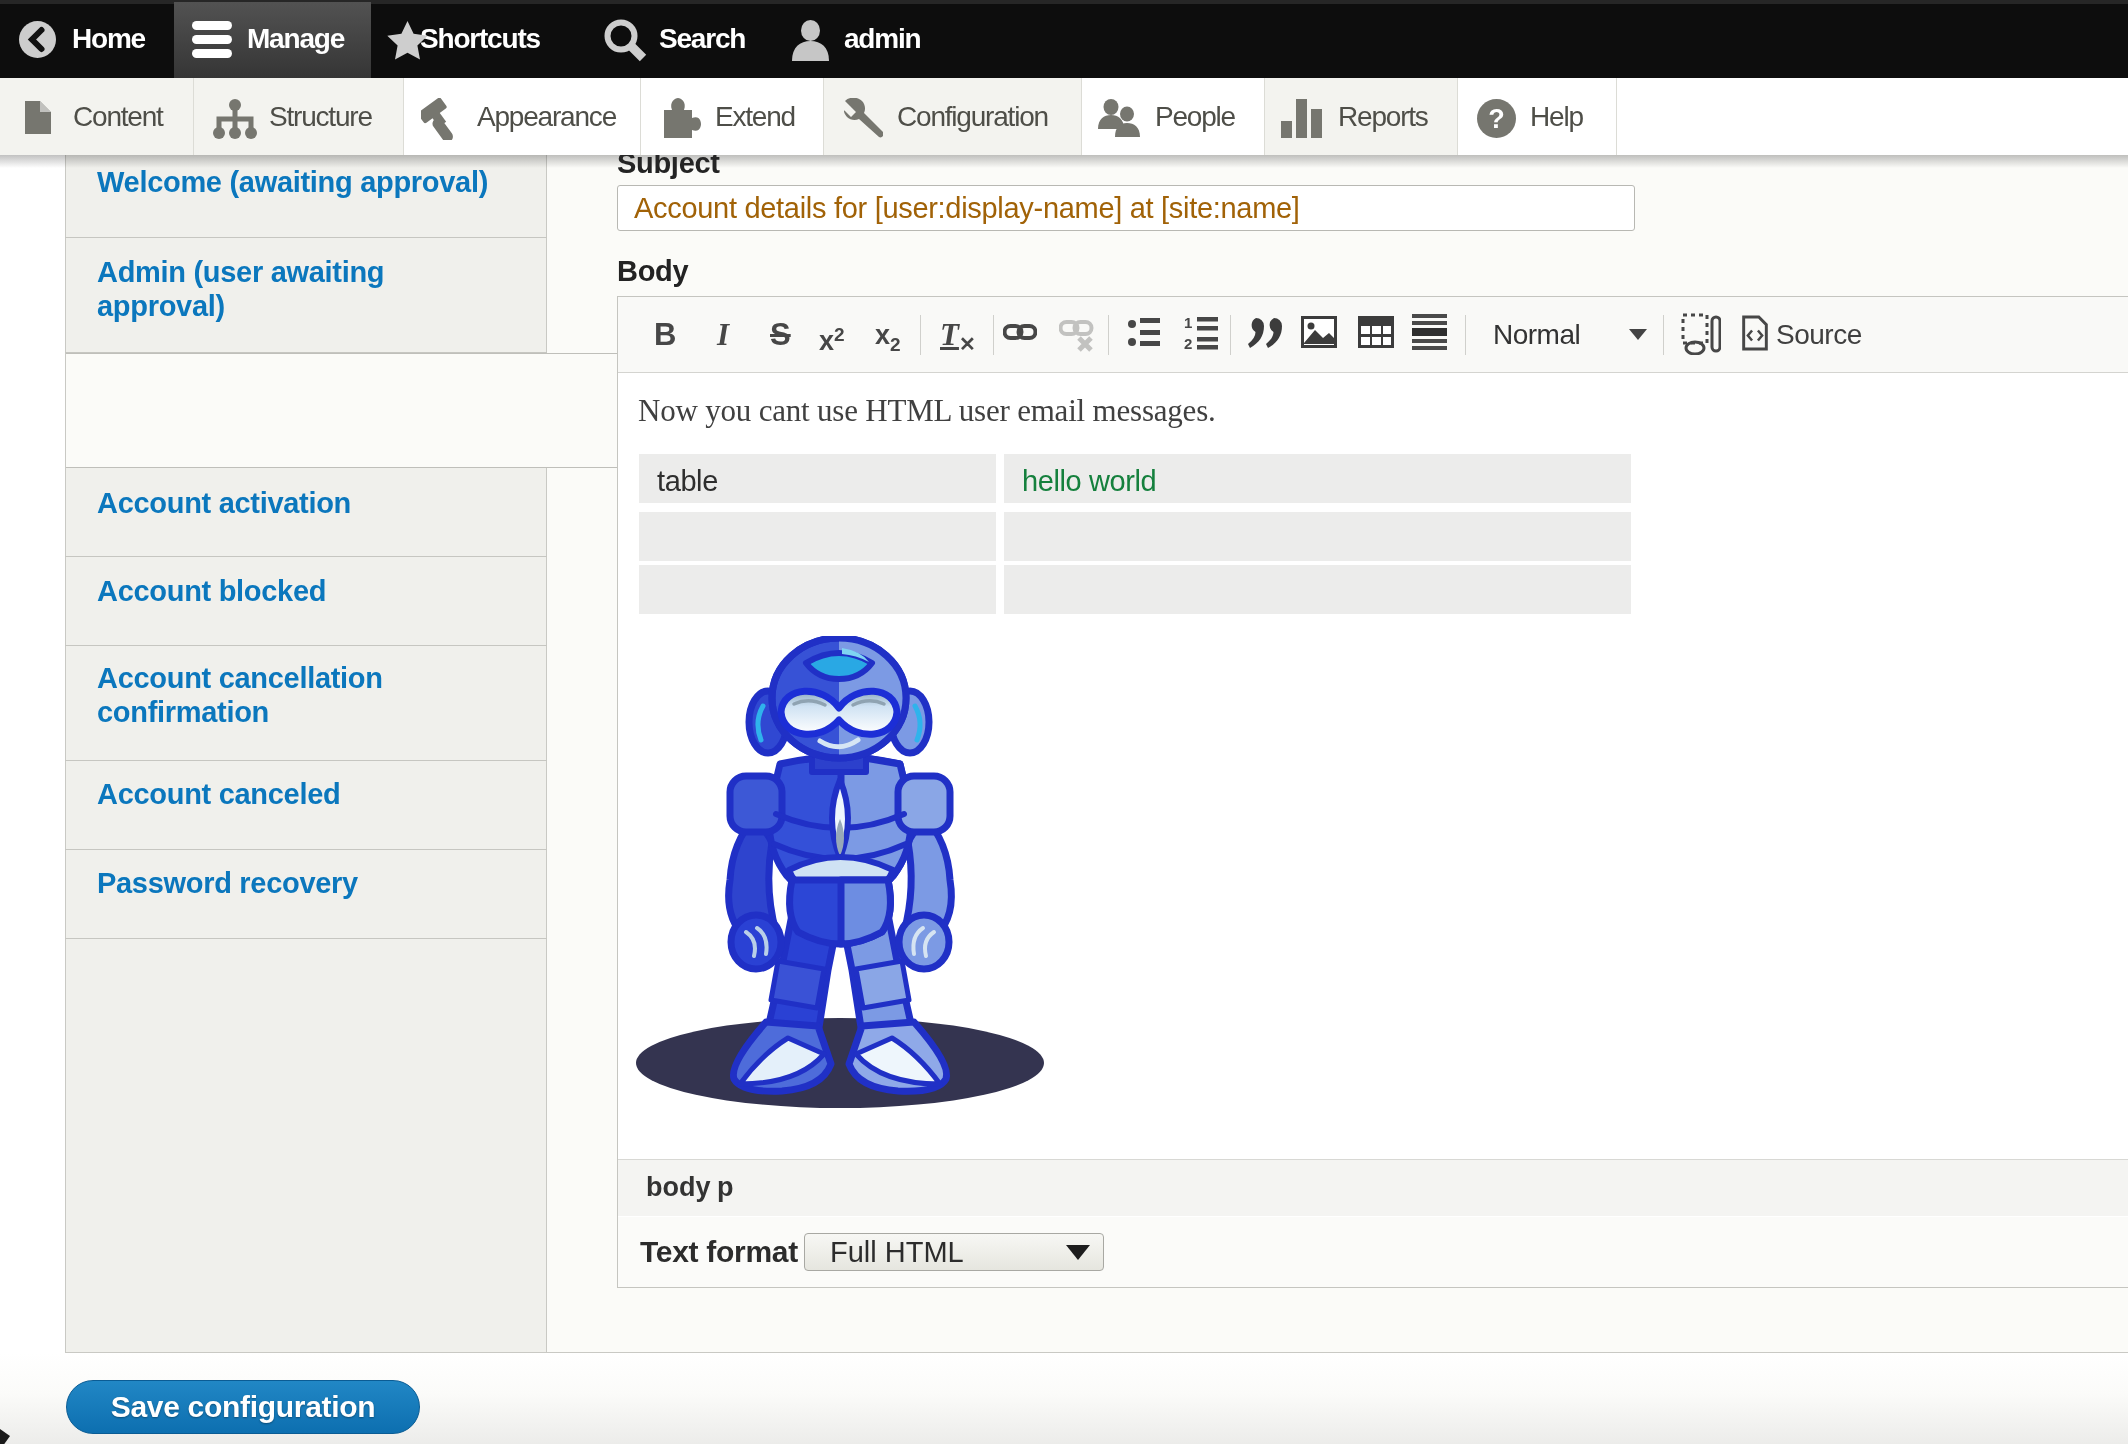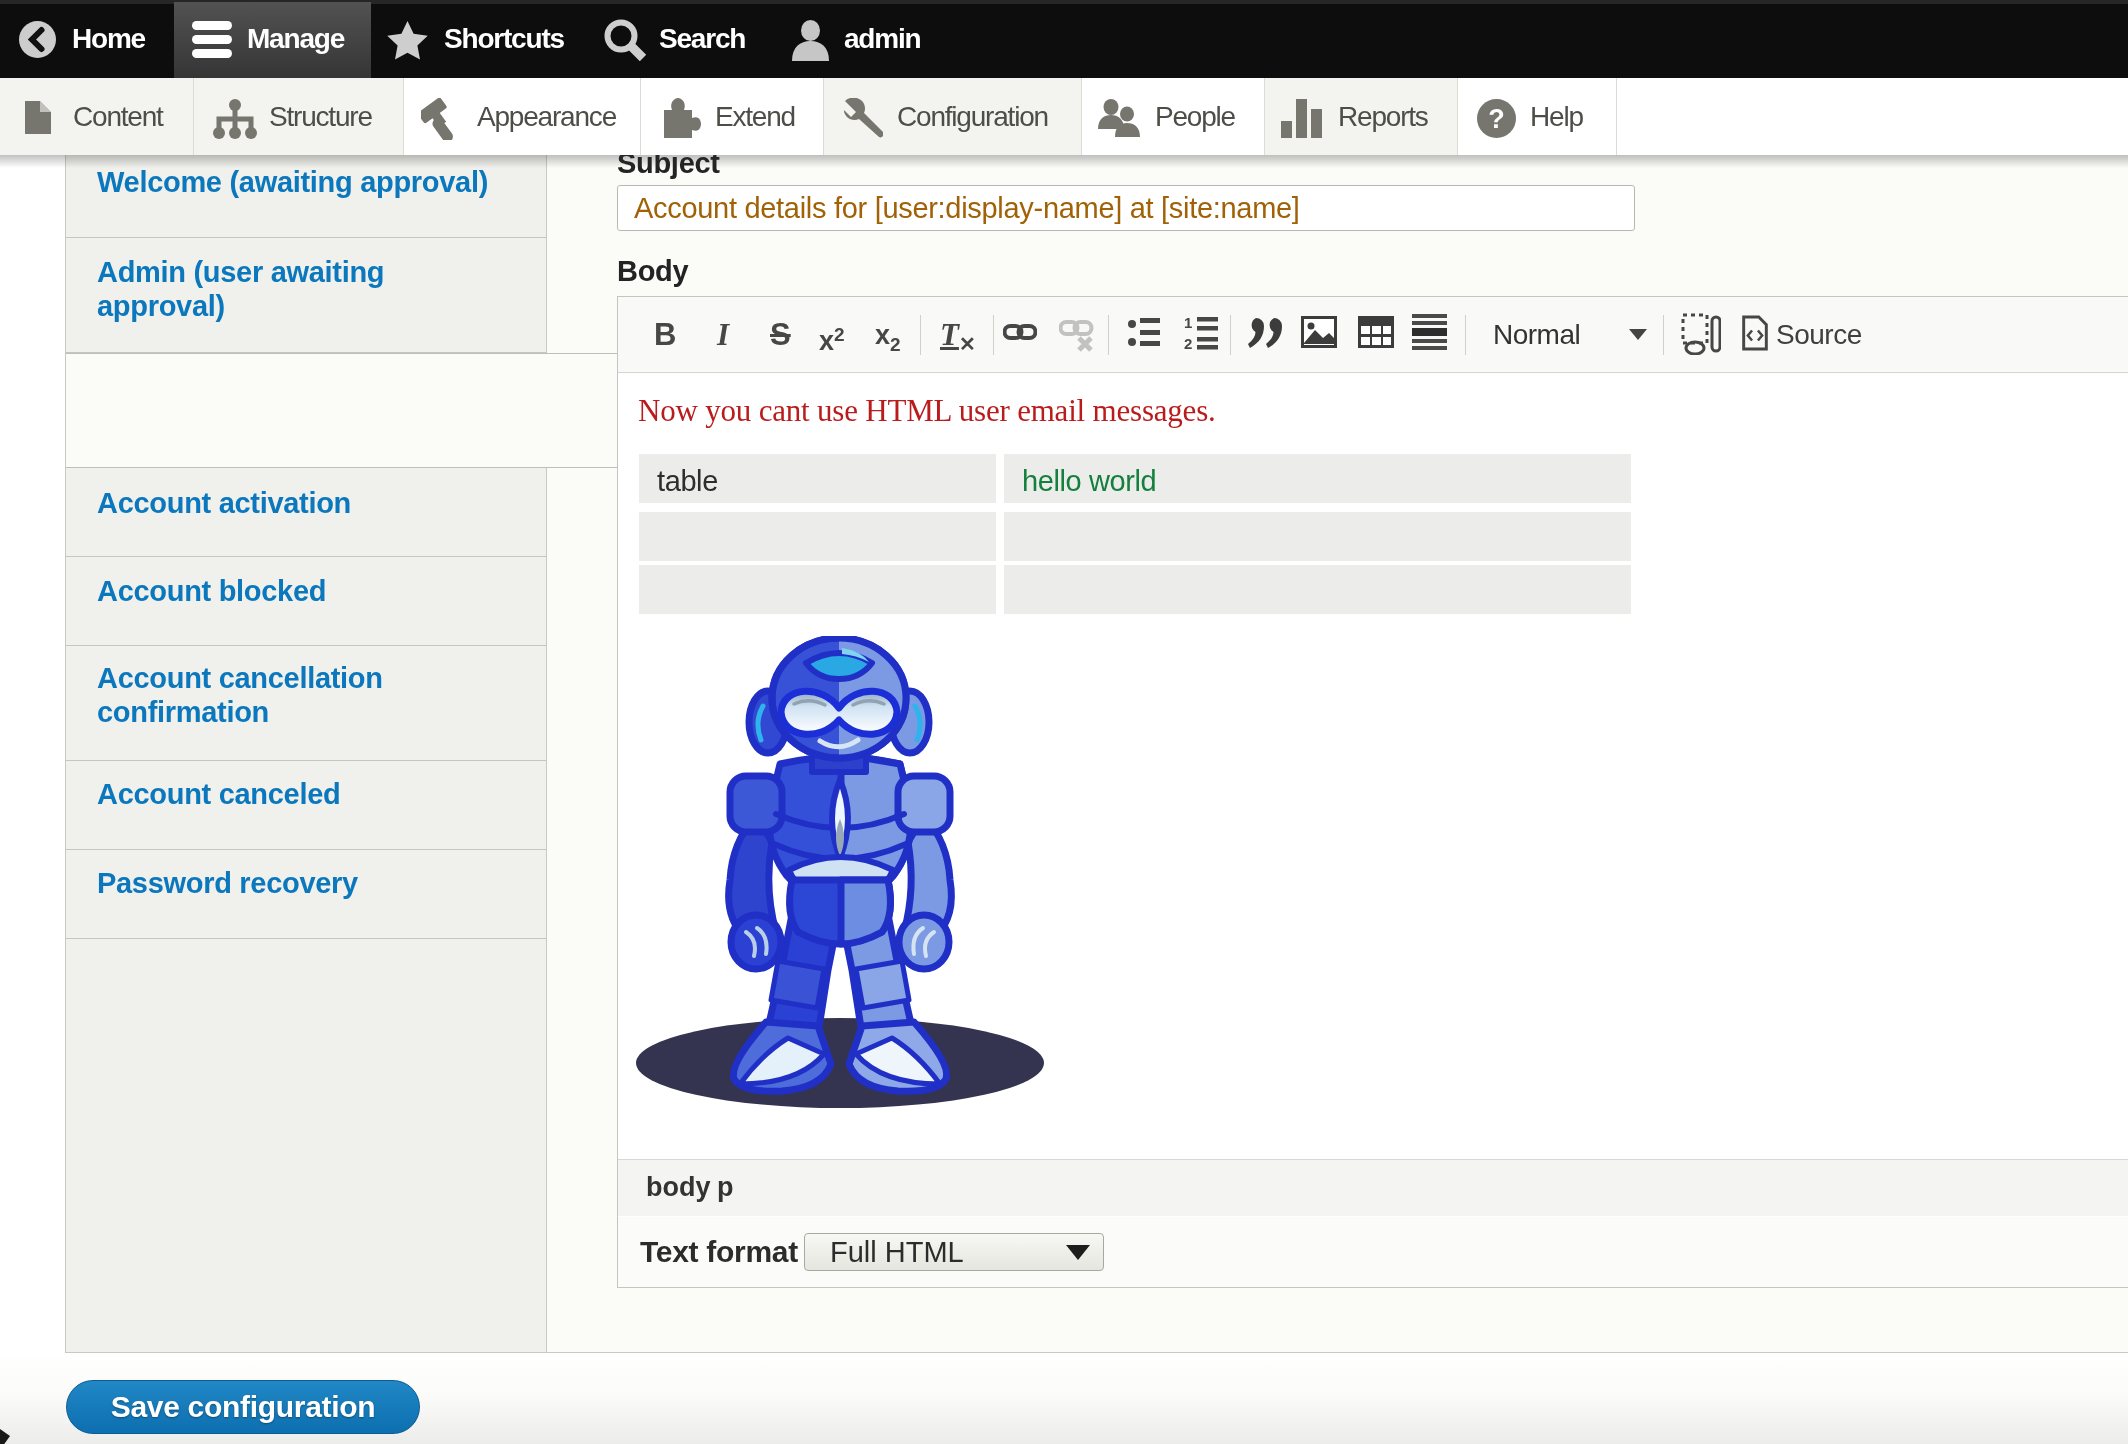--- a/index.html
+++ b/index.html
@@ -123,21 +123,21 @@
   <div class="abs" style="left:618px; top:1159px; width:1529px; height:57px; background:#f4f4f2; border-top:1px solid #d8d8d4;"></div>
   <div class="abs" style="left:646px; top:1159px; height:57px; line-height:57px; font-weight:bold; font-size:27px; color:#333;">body</div>
   <div class="abs" style="left:717px; top:1159px; height:57px; line-height:57px; font-weight:bold; font-size:27px; color:#333;">p</div>
 
   <div class="abs" style="left:618px; top:1217px; width:1529px; height:70px; background:#fbfbf9;"></div>
   <div class="abs" style="left:640px; top:1217px; height:70px; line-height:70px; font-weight:bold; font-size:30px; color:#2c2c2c; letter-spacing:-0.3px;">Text format</div>
   <div class="abs" style="left:804px; top:1233px; width:300px; height:38px; border:1px solid #a8a8a3; border-radius:4px; background:linear-gradient(#f7f7f4,#e6e6df);"></div>
   <div class="abs" style="left:830px; top:1233px; height:38px; line-height:38px; font-size:29px; color:#2c2c2c;">Full HTML</div>
   <div class="abs" style="left:1066px; top:1245px; width:0; height:0; border-left:12px solid transparent; border-right:12px solid transparent; border-top:15px solid #1d1d1d;"></div>
 
-  <div class="abs" style="left:638px; top:393px; font-family:'Liberation Serif',serif; font-size:31px; letter-spacing:-0.2px; color:#b91c1c;">Now you cant use HTML user email messages.</div>
+  <div class="abs" style="left:638px; top:393px; font-family:'Liberation Serif',serif; font-size:31px; letter-spacing:-0.2px; color:#404040;">Now you cant use HTML user email messages.</div>
 
   <div class="abs" style="left:639px; top:454px; width:357px; height:49px; background:#ececeb;"></div>
   <div class="abs" style="left:1004px; top:454px; width:627px; height:49px; background:#ececeb;"></div>
   <div class="abs" style="left:639px; top:512px; width:357px; height:49px; background:#ececeb;"></div>
   <div class="abs" style="left:1004px; top:512px; width:627px; height:49px; background:#ececeb;"></div>
   <div class="abs" style="left:639px; top:565px; width:357px; height:49px; background:#ececeb;"></div>
   <div class="abs" style="left:1004px; top:565px; width:627px; height:49px; background:#ececeb;"></div>
   <div class="abs" style="left:657px; top:457px; height:49px; line-height:49px; font-size:29px; letter-spacing:-0.4px; color:#2e2e2e;">table</div>
   <div class="abs" style="left:1022px; top:457px; height:49px; line-height:49px; font-size:29px; letter-spacing:-0.4px; color:#15803d;">hello world</div>
 
@@ -210,21 +210,21 @@
 
   <div class="abs" style="left:65px; top:1352px; width:2063px; height:1px; background:#c9c9c4;"></div>
   <div class="abs" style="left:0px; top:1353px; width:2128px; height:91px; background:linear-gradient(180deg,#ffffff 0%,#fbfbf9 45%,#ececea 100%);"></div>
   <div class="abs" style="left:66px; top:1380px; width:354px; height:54px; border-radius:27px; background:linear-gradient(#2187c5,#0d6fb0); border:1px solid #0a5c94; color:#fff; font-weight:bold; font-size:30px; text-align:center; line-height:52px; letter-spacing:-0.3px; text-shadow:0 1px 2px rgba(0,0,0,0.35);">Save configuration</div>
 
   <div class="abs" id="topbar" style="left:0; top:0; width:2128px; height:78px; background:#0d0d0d; box-shadow:inset 0 4px 0 #262626; z-index:20;"></div>
 
   <div class="abs" style="left:174px; top:2px; width:197px; height:76px; background:linear-gradient(#525252,#353535); z-index:21;"></div>
   <div class="abs navtxt" style="left:72px; top:0; height:78px; line-height:78px; z-index:22;">Home</div>
   <div class="abs navtxt" style="left:247px; top:0; height:78px; line-height:78px; z-index:22;">Manage</div>
-  <div class="abs navtxt" style="left:444px; top:0; height:78px; line-height:78px; z-index:22;">Shortcuts</div>
+  <div class="abs navtxt" style="left:420px; top:0; height:78px; line-height:78px; z-index:22;">Shortcuts</div>
   <div class="abs navtxt" style="left:659px; top:0; height:90px; line-height:78px; z-index:22;">Search</div>
   <div class="abs navtxt" style="left:844px; top:0; height:78px; line-height:78px; z-index:22;">admin</div>
 
   <svg class="abs" style="left:19px; top:21px; z-index:22;" width="37" height="37" viewBox="0 0 37 37">
     <circle cx="18.5" cy="18.5" r="18.5" fill="#cdcdcd"></circle>
     <path d="M22.5 9 L13 18.5 L22.5 28" fill="none" stroke="#111" stroke-width="6" stroke-linecap="round" stroke-linejoin="miter"></path>
   </svg>
   <svg class="abs" style="left:192px; top:20px; z-index:22;" width="40" height="40" viewBox="0 0 40 40">
     <rect x="0" y="1" width="40" height="9" rx="4.5" fill="#fff"></rect>
     <rect x="0" y="15" width="40" height="9" rx="4.5" fill="#fff"></rect>

